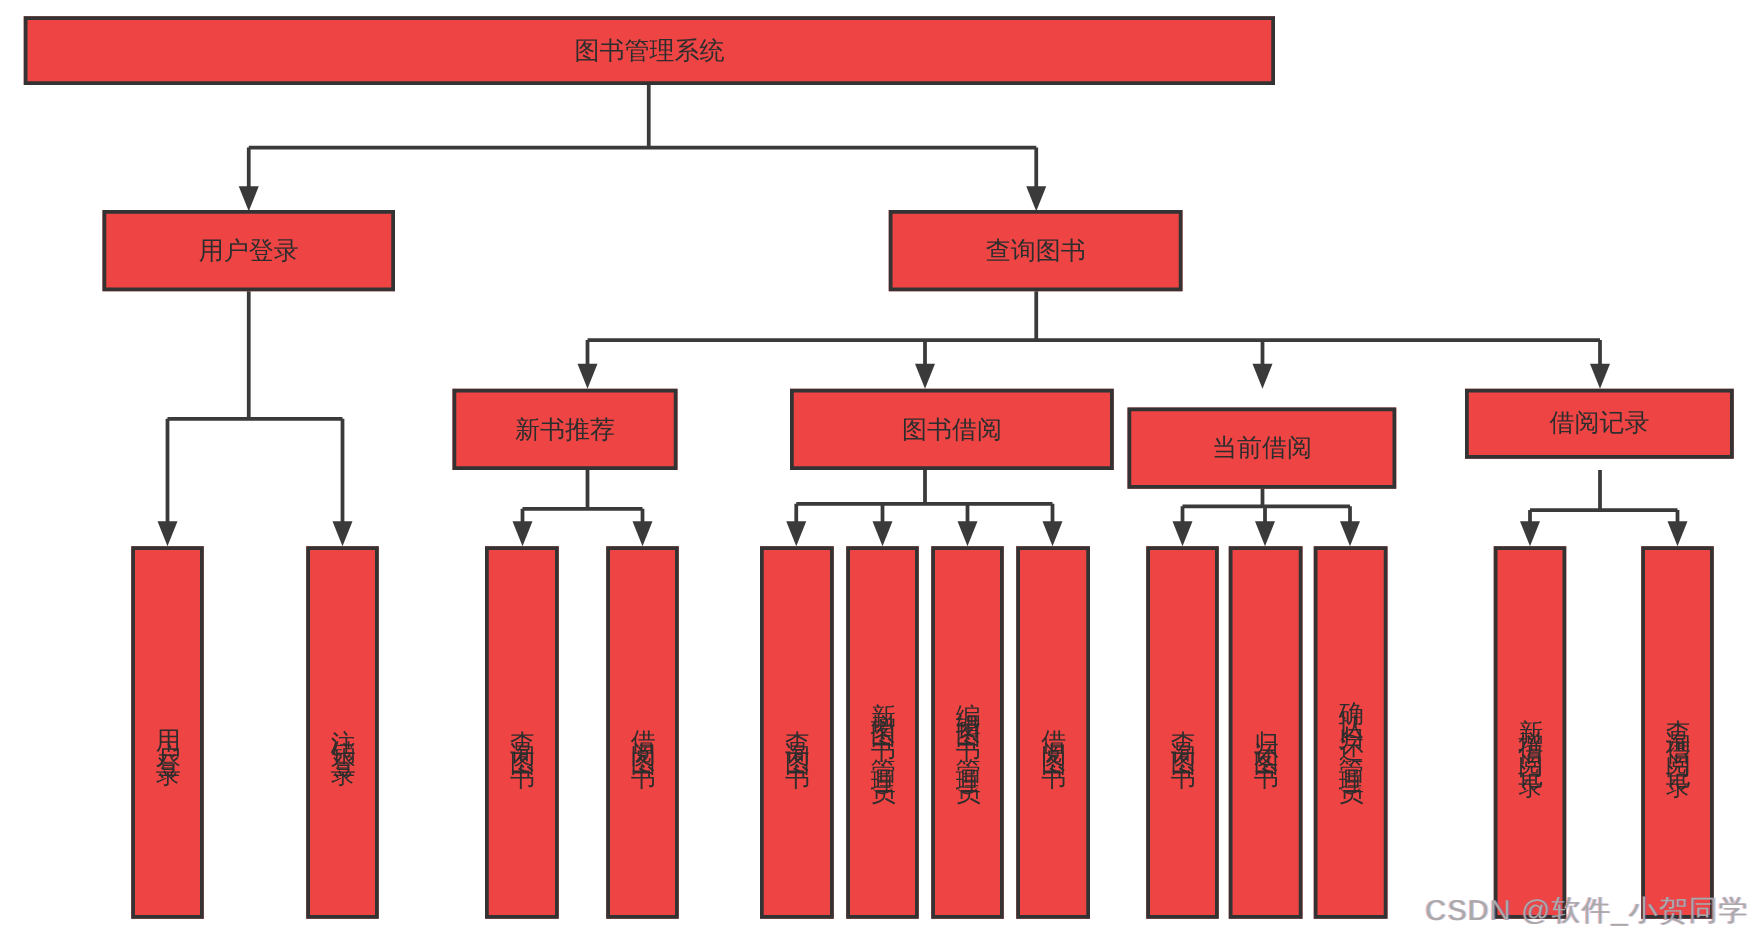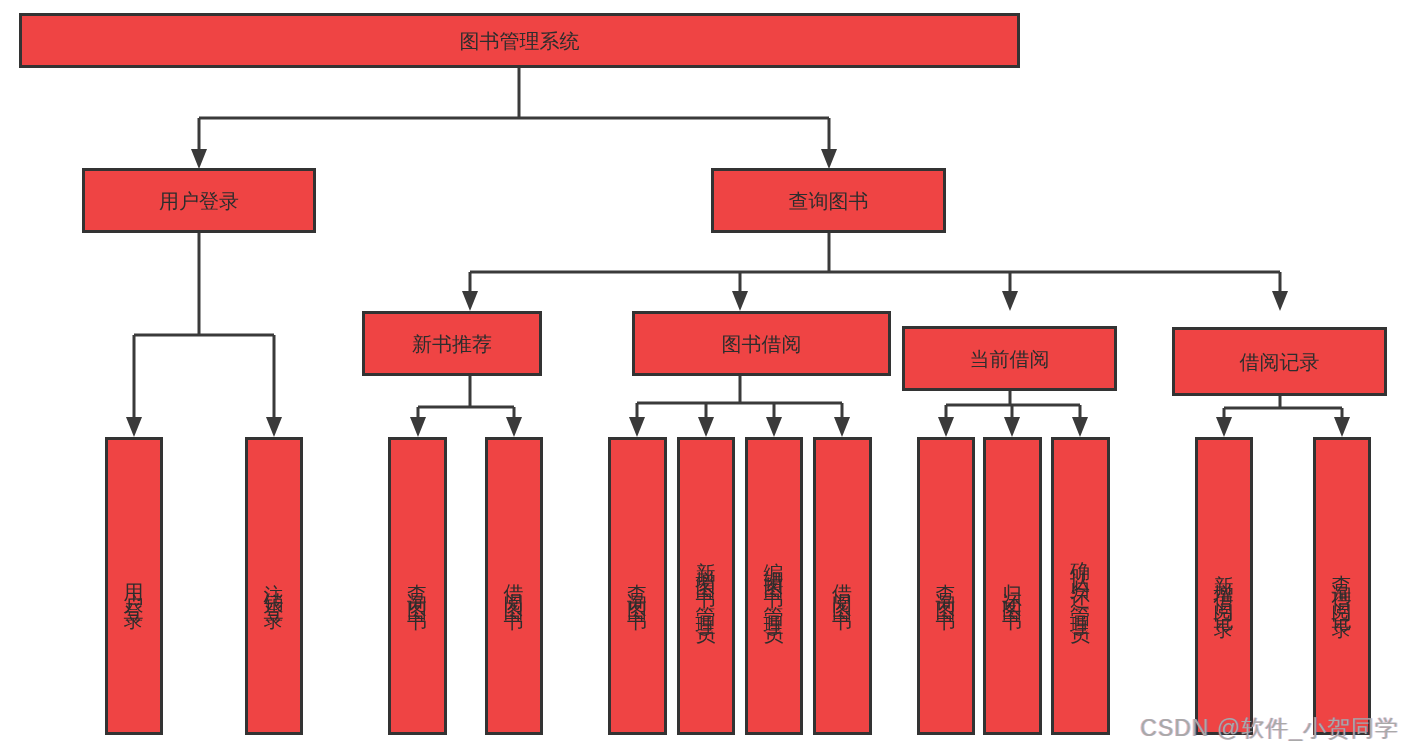--- a/index.html
+++ b/index.html
@@ -100,21 +100,21 @@
   </svg>
 
   <div class="box" style="left:19px;top:13px;width:1001px;height:55px;">图书管理系统</div>
 
   <div class="box" style="left:82px;top:168px;width:234px;height:65px;">用户登录</div>
   <div class="box" style="left:711px;top:168px;width:235px;height:65px;">查询图书</div>
 
   <div class="box" style="left:362px;top:311px;width:180px;height:65px;">新书推荐</div>
   <div class="box" style="left:632px;top:311px;width:259px;height:65px;">图书借阅</div>
   <div class="box" style="left:902px;top:326px;width:215px;height:65px;">当前借阅</div>
-  <div class="box" style="left:1172px;top:311px;width:215px;height:69px;margin-top:16px;">借阅记录</div>
+  <div class="box" style="left:1172px;top:311px;width:215px;height:56px;">借阅记录</div>
 
   <div class="box v" style="left:105px;top:437px;width:58px;height:298px;">用户登录</div>
   <div class="box v" style="left:245px;top:437px;width:58px;height:298px;">注销登录</div>
 
   <div class="box v" style="left:388px;top:437px;width:59px;height:298px;">查询图书</div>
   <div class="box v" style="left:485px;top:437px;width:58px;height:298px;">借阅图书</div>
 
   <div class="box v" style="left:608px;top:437px;width:59px;height:298px;">查询图书</div>
   <div class="box v" style="left:677px;top:437px;width:58px;height:298px;">新增图书（管理员）</div>
   <div class="box v" style="left:745px;top:437px;width:58px;height:298px;">编辑图书（管理员）</div>

